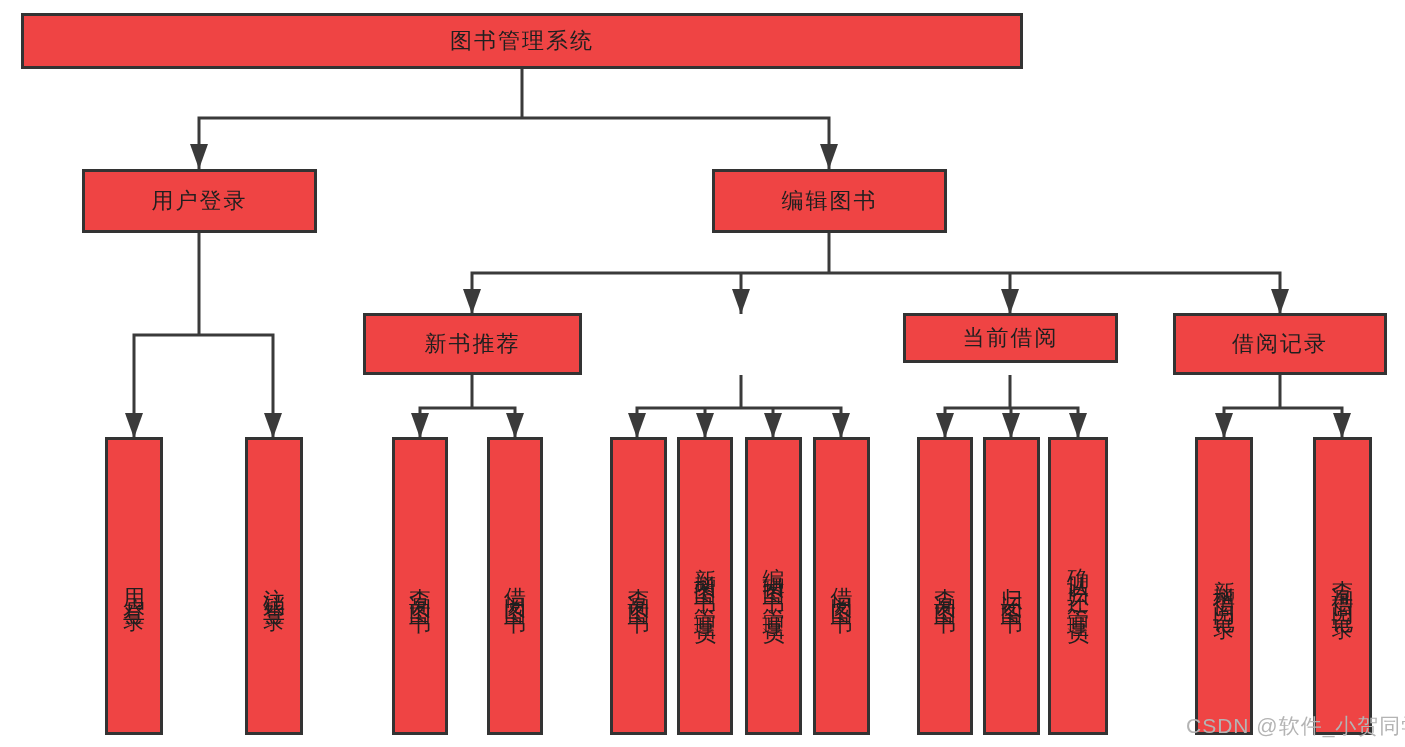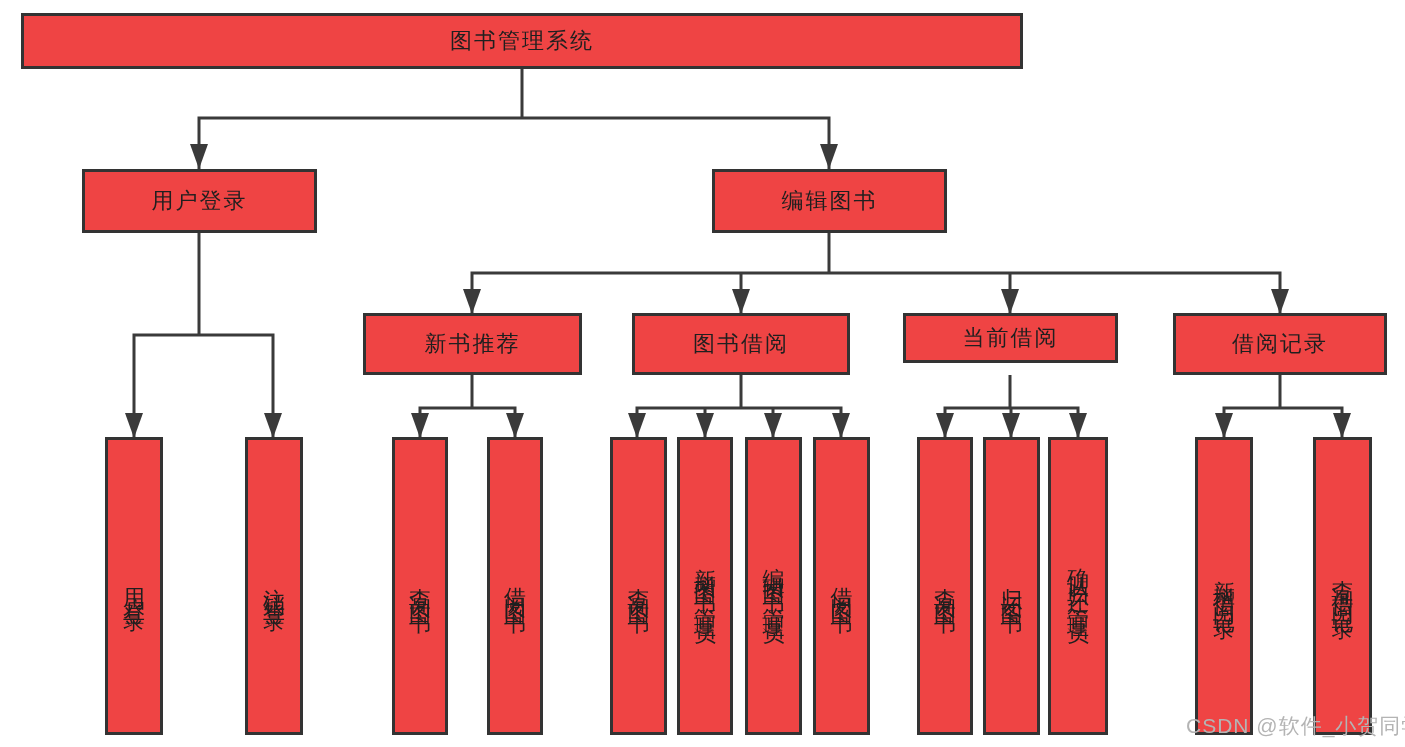--- a/index.html
+++ b/index.html
@@ -114,23 +114,20 @@
   <div class="node" style="left:82px; top:169px; width:235px; height:64px;">
     <span class="h-label">用户登录</span>
   </div>
   <div class="node" style="left:712px; top:169px; width:235px; height:64px;">
     <span class="h-label">编辑图书</span>
   </div>
 
   <div class="node" style="left:363px; top:313px; width:219px; height:62px;">
     <span class="h-label">新书推荐</span>
   </div>
-  <div class="node" style="left:632px; top:313px; width:218px; height:62px;">
-    <span class="h-label">图书借阅</span>
-  </div>
   <div class="node" style="left:903px; top:313px; width:215px; height:50px;">
     <span class="h-label">当前借阅</span>
   </div>
   <div class="node" style="left:1173px; top:313px; width:214px; height:62px;">
     <span class="h-label">借阅记录</span>
   </div>
 
   <div class="node" style="left:105px; top:437px; width:58px; height:298px;">
     <span class="v-label">用户登录</span>
   </div>

